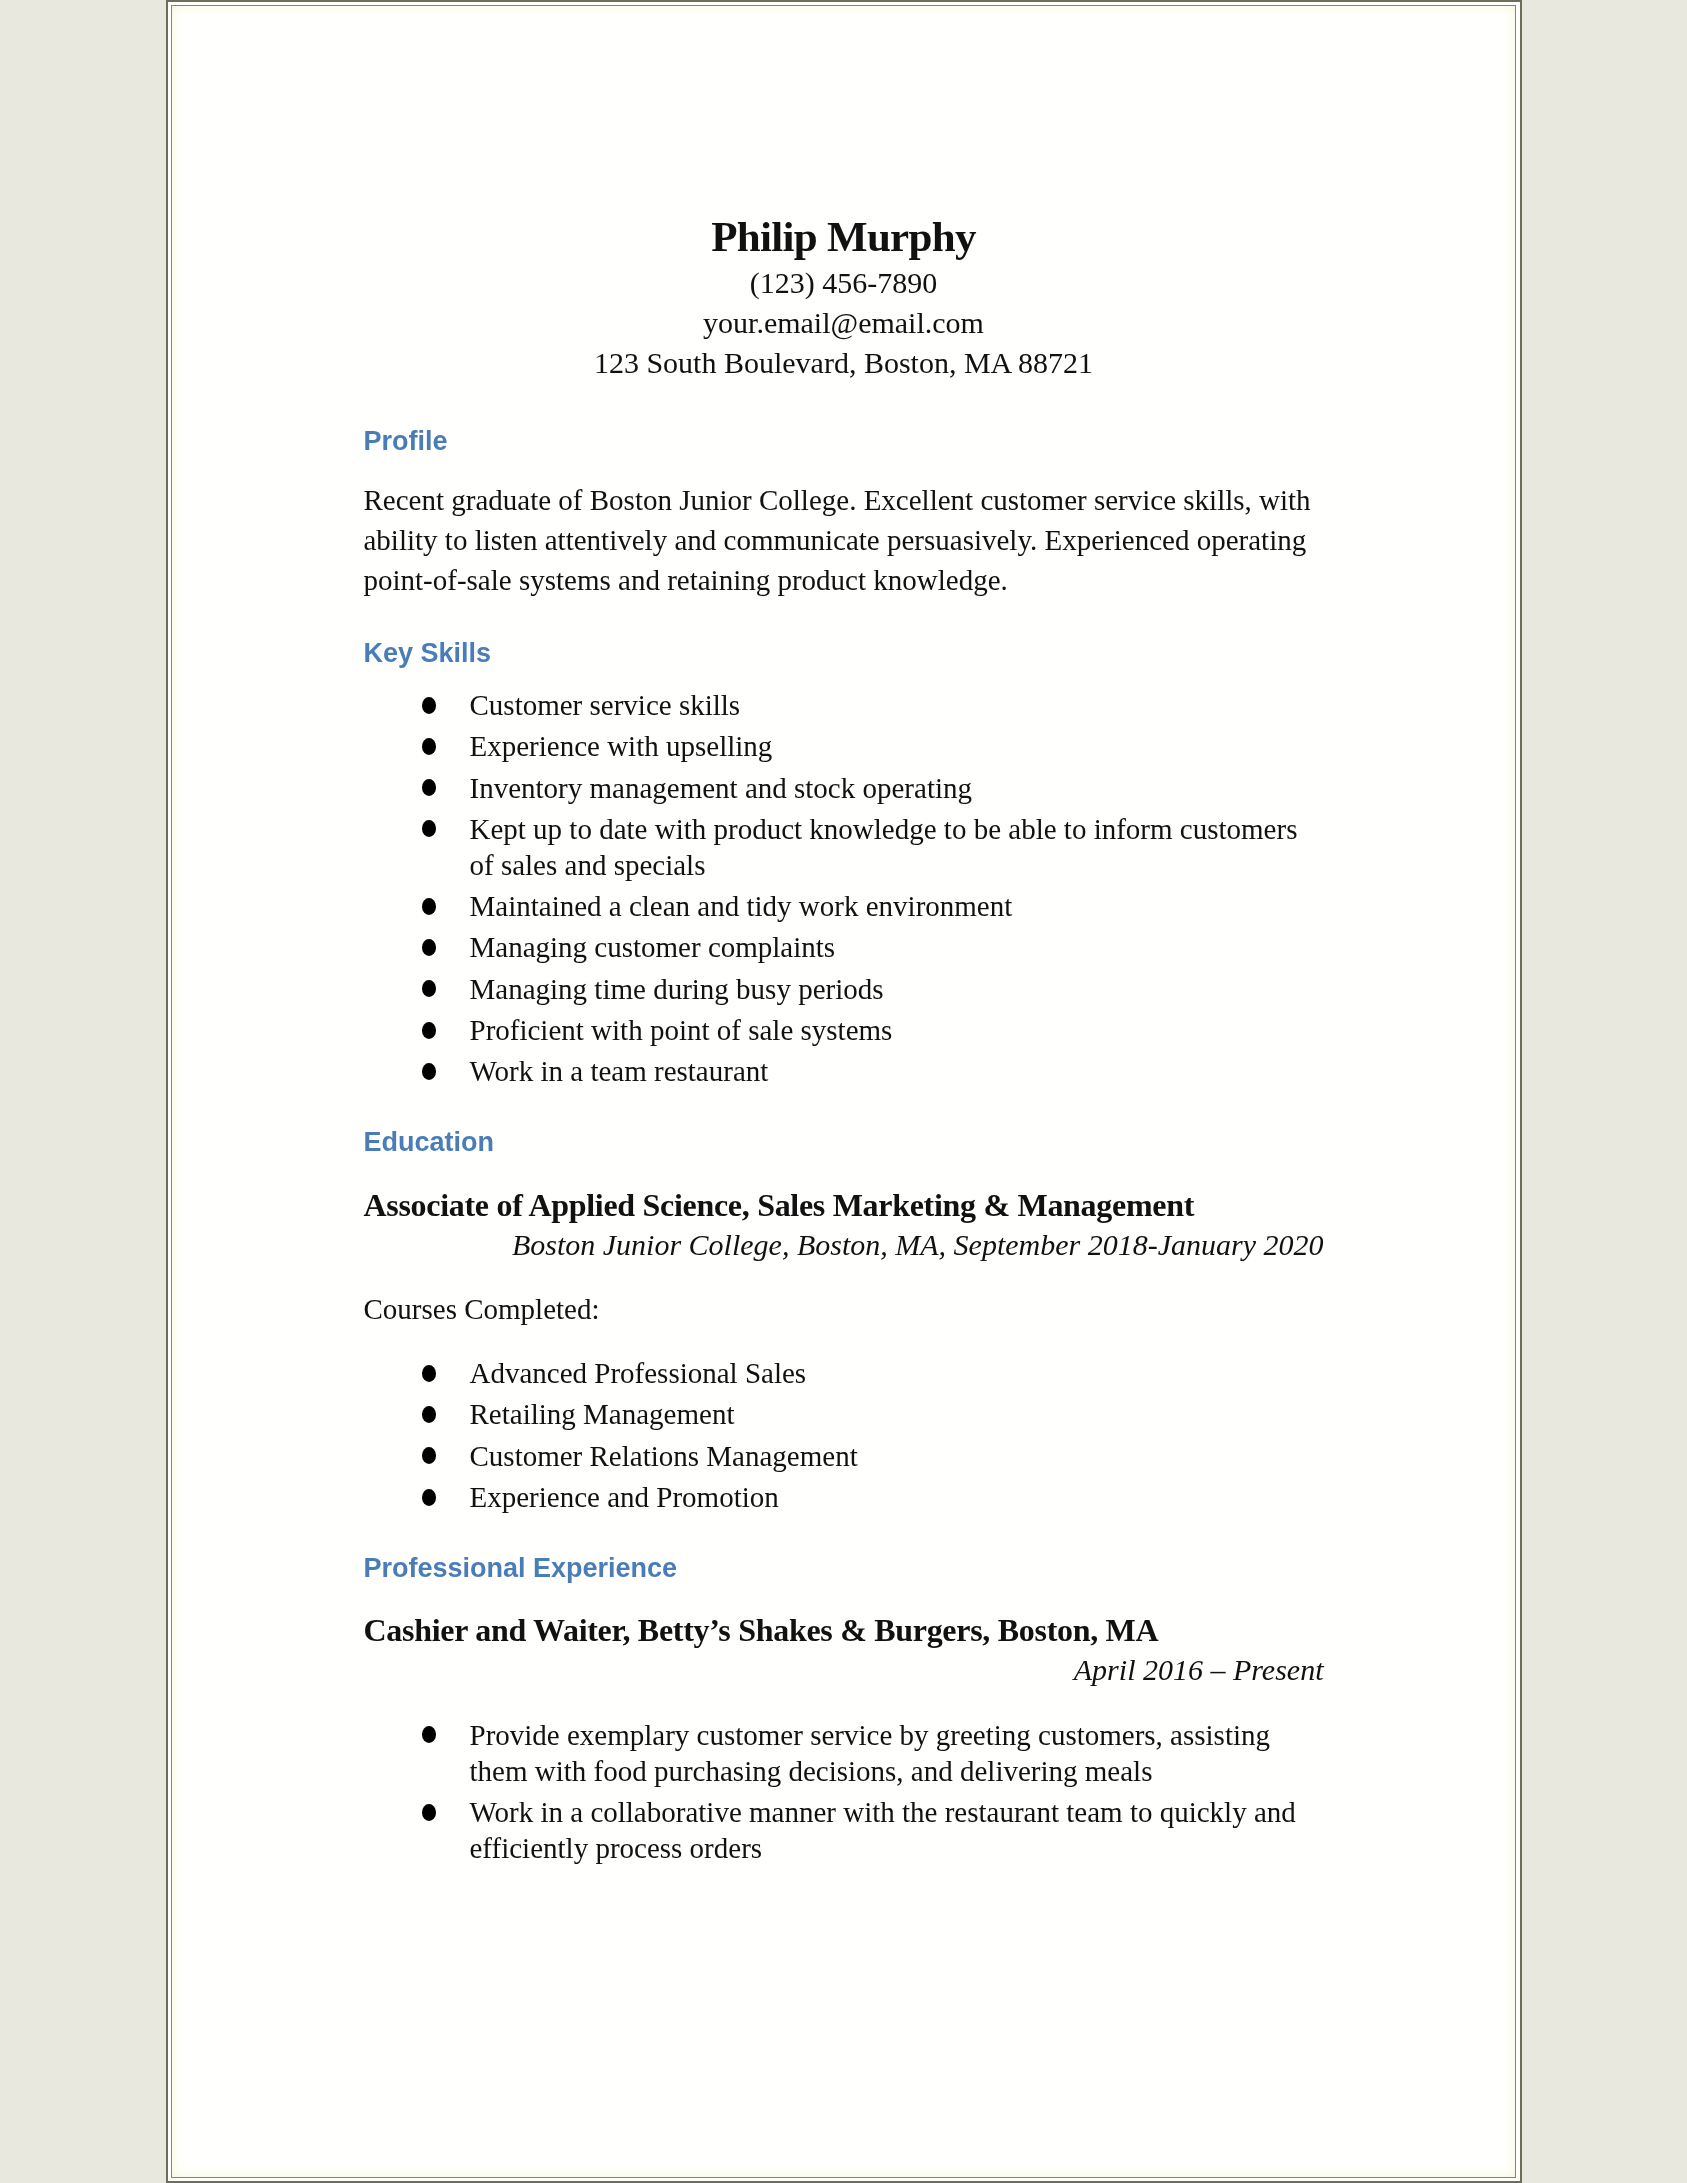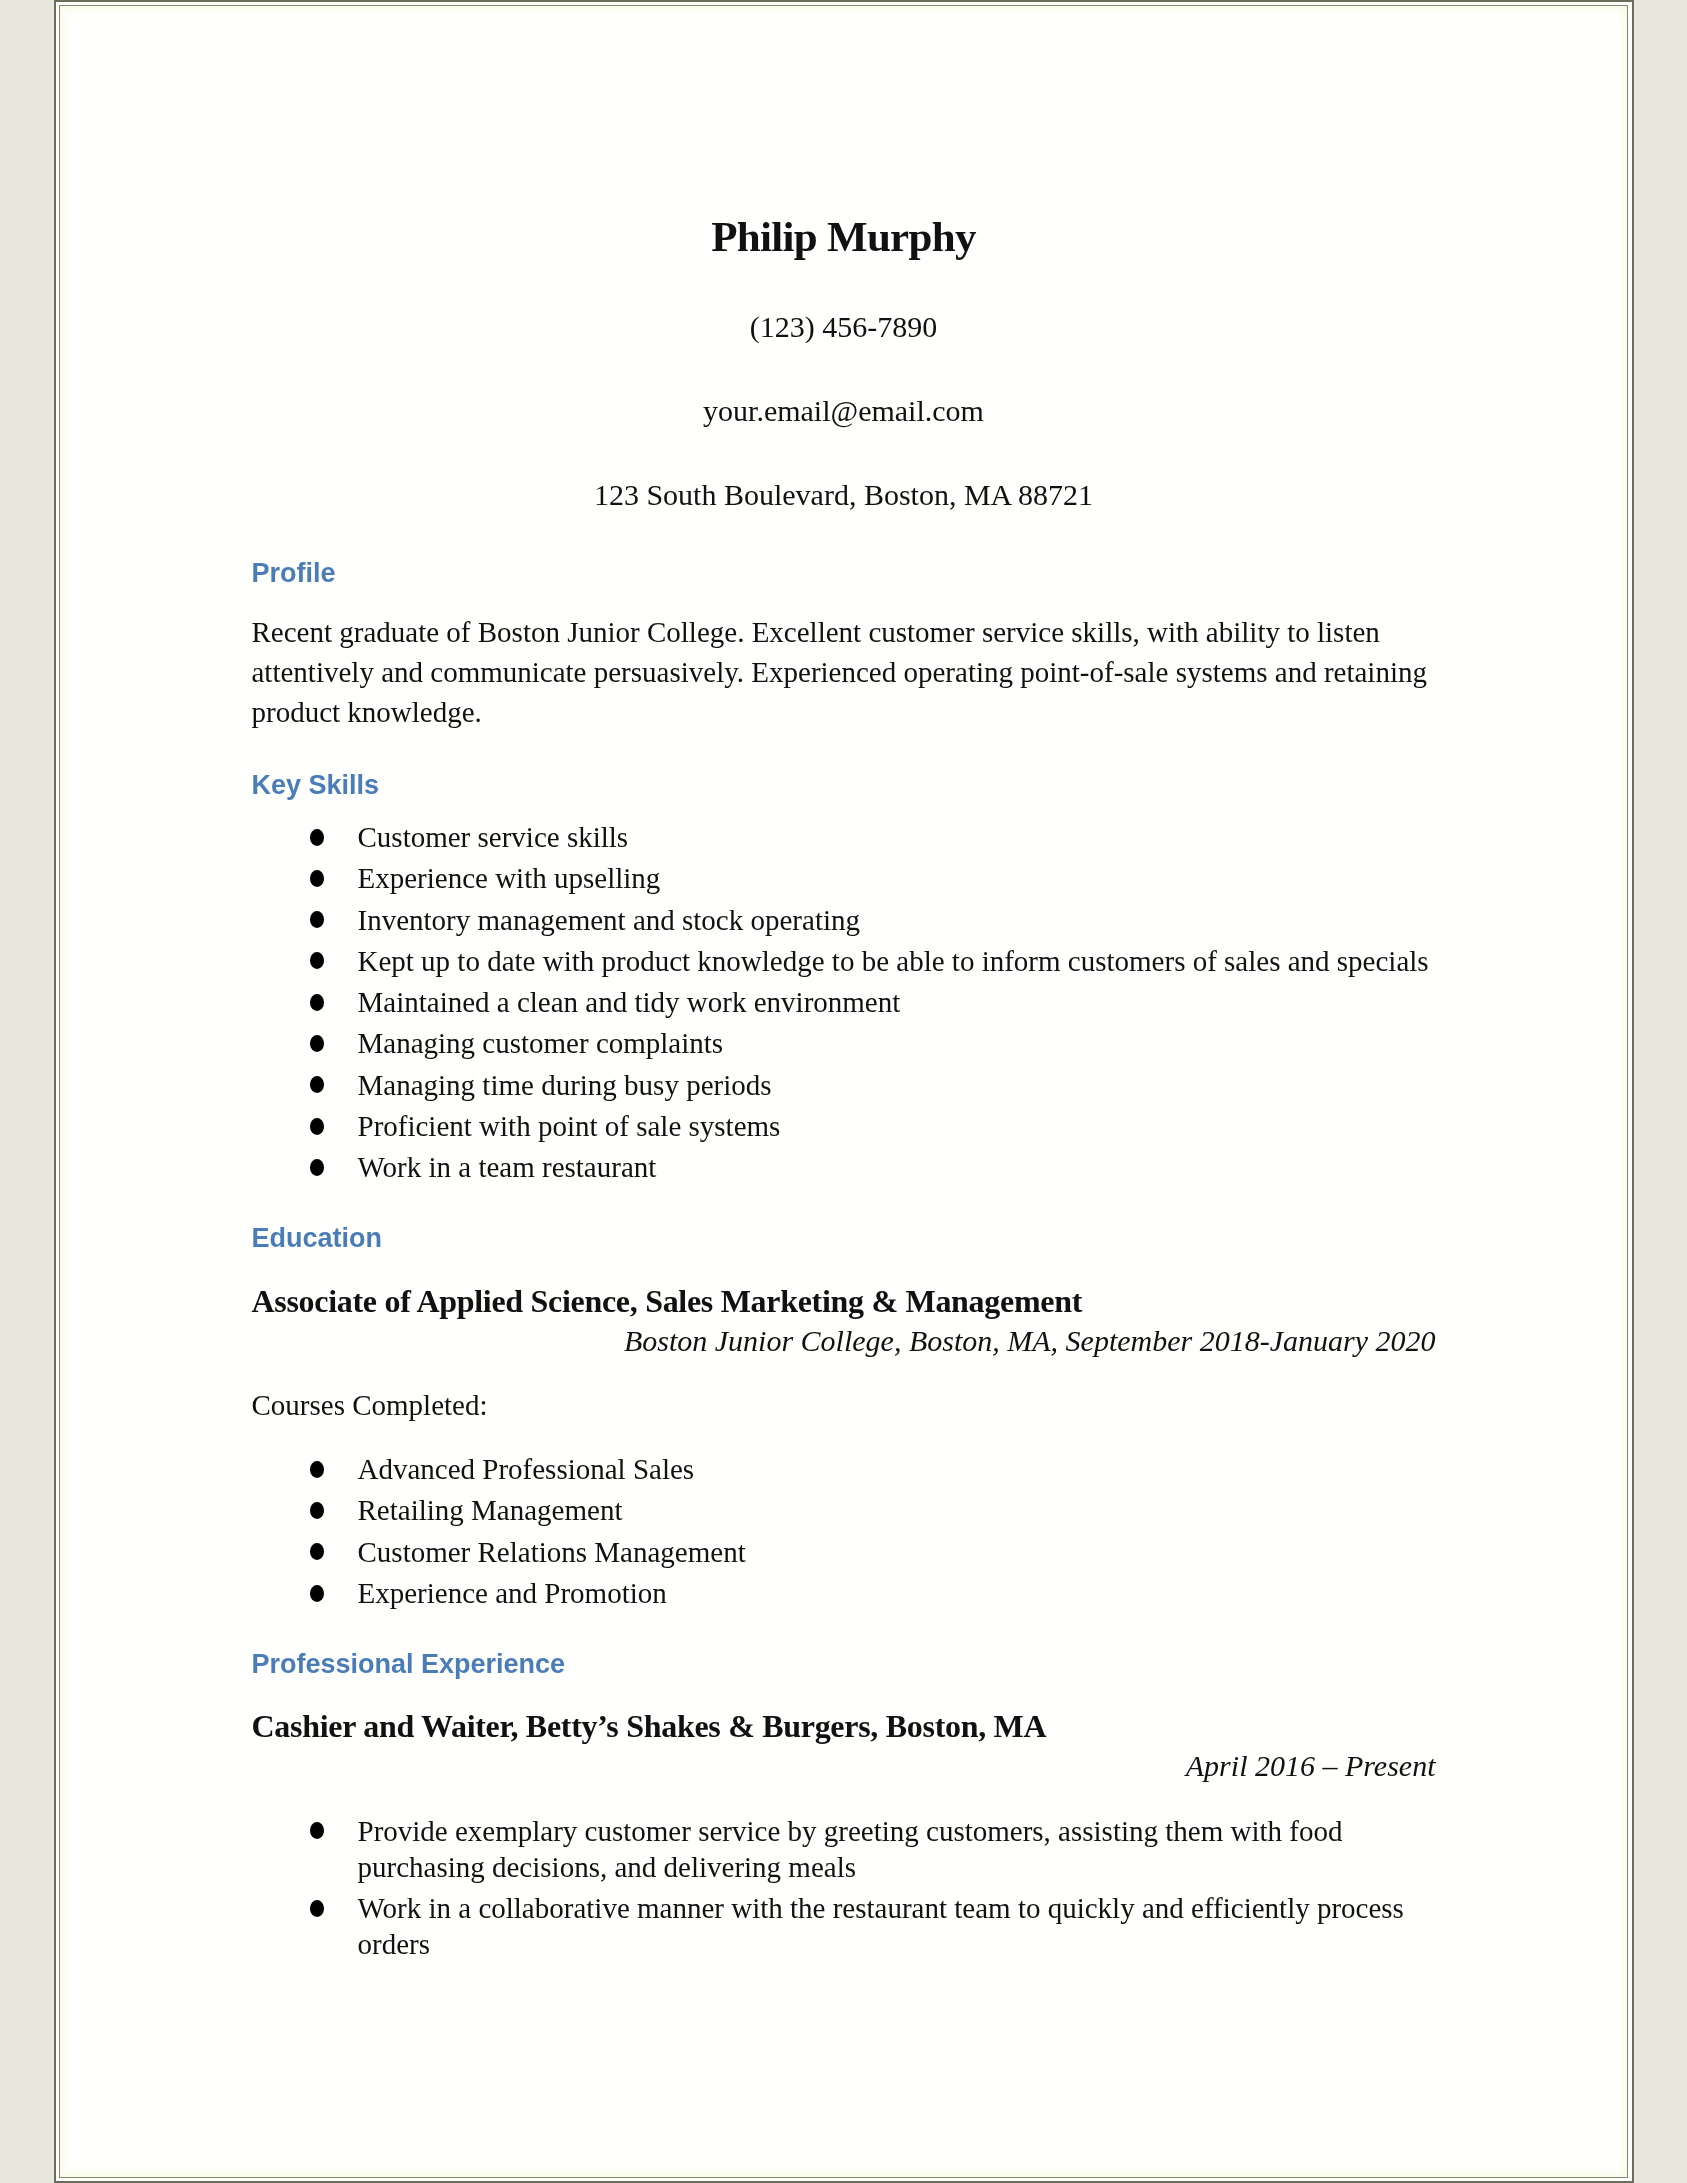--- a/index.html
+++ b/index.html
@@ -1,21 +1,21 @@
 <!DOCTYPE html>
 <html style="font-size:10.6px"><head>
 <meta charset="utf-8">
 <style>
   * { margin: 0; padding: 0; box-sizing: border-box; }
   html, body { background: #e8e8df; }
   body { font-family: "Liberation Serif", "DejaVu Serif", serif; }
 
   .page {
     position: relative;
-    width: 1580px;
+    width: 1356px;
     height: 2183px;
     margin: 0 auto;
     background: #fffffd;
     overflow: hidden;
   }
   .frame-outer {
     position: absolute; inset: 0;
     border: 2px solid #6d6d5b;
     pointer-events: none;
   }
@@ -36,21 +36,20 @@
   .hdr { text-align: center; }
   .name {
     font-size: 43px;
     font-weight: bold;
     line-height: 53px;
     letter-spacing: -0.7px;
   }
   .contact-line {
     font-size: 30px;
     line-height: 40px;
-    margin-top: 44px;
   }
 
   
   h2.sec {
     font-family: Liberation Sans, sans-serif;
     font-size: 27px;
     font-weight: bold;
     color: #4a7db8;
     line-height: 32px;
     margin-top: 37px;

